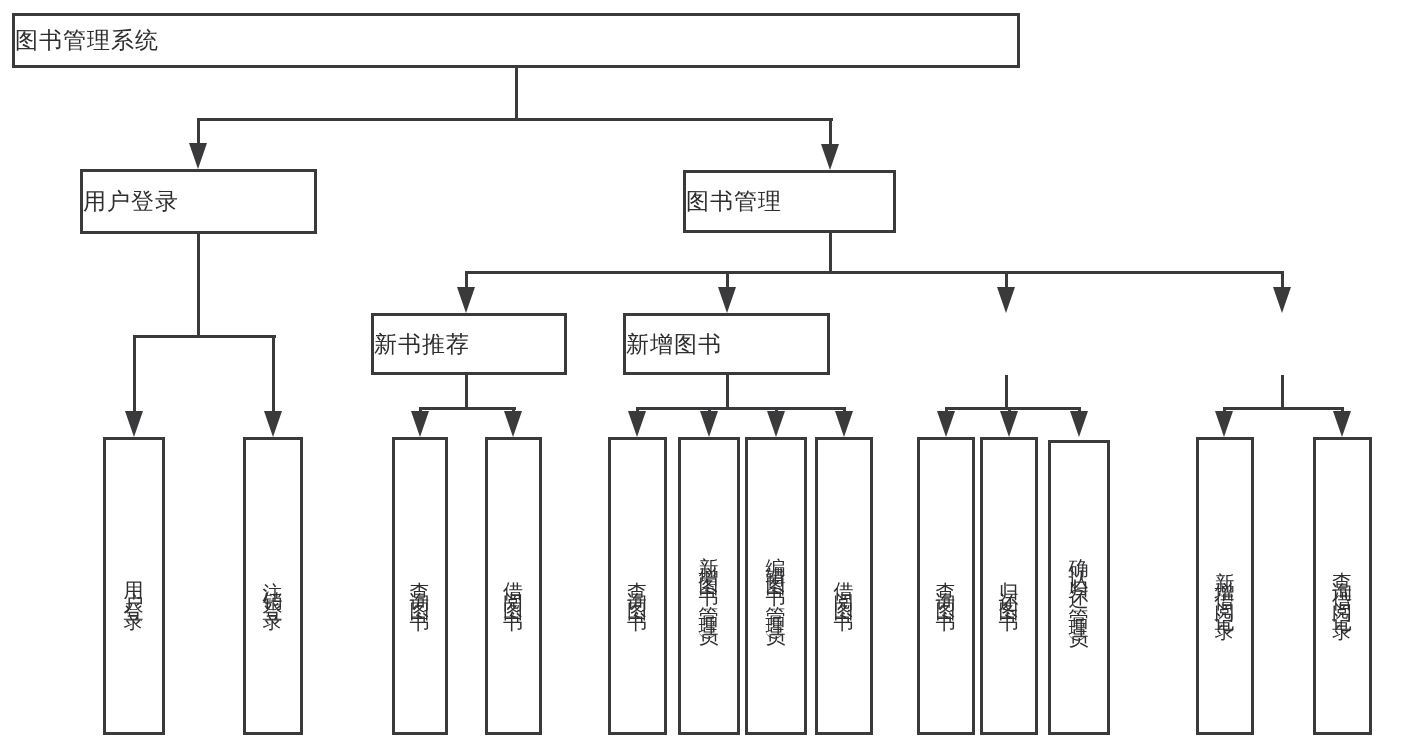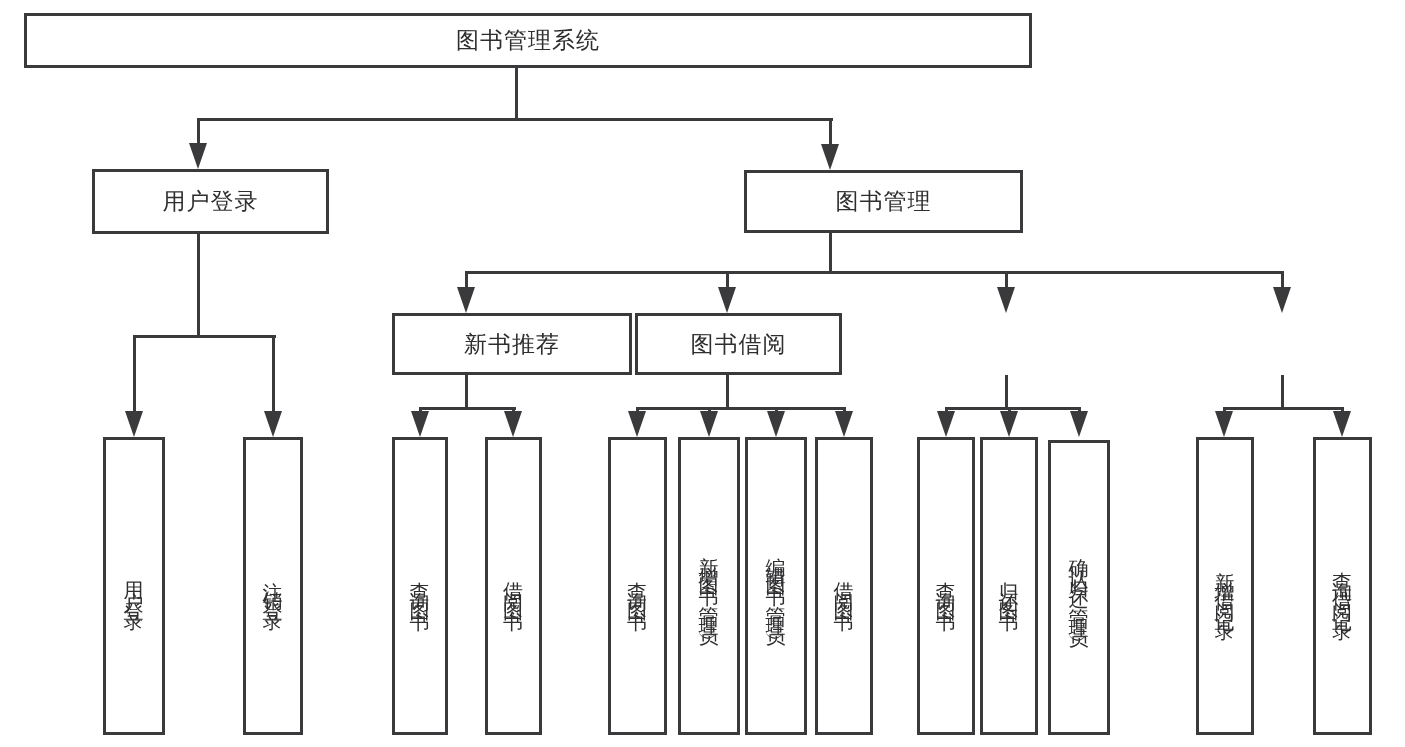--- a/index.html
+++ b/index.html
@@ -3,22 +3,22 @@
 <meta charset="utf-8">
 <style>
   html,body{margin:0;padding:0;background:#ffffff;}
   .stage{
     position:relative;width:1405px;height:747px;background:#ffffff;overflow:hidden;
     font-family:"Liberation Sans","DejaVu Sans",sans-serif;
     --line:#3a3a3c; --text:#2e2e30;
   }
   .hbox{
     position:absolute;box-sizing:border-box;border:3px solid var(--line);background:#ffffff;
-    display:flex;align-items:center;justify-content:center;
-    font-size:23px;color:var(--text);letter-spacing:1px;white-space:nowrap;z-index:2;margin-left:12px;
+    display:flex;align-items:center;justify-content:flex-start;
+    font-size:23px;color:var(--text);letter-spacing:1px;white-space:nowrap;z-index:2;
   }
   .vbox{
     position:absolute;box-sizing:border-box;border:3px solid var(--line);background:#ffffff;
     display:flex;align-items:center;justify-content:center;z-index:2;
   }
   .vbox span{
     writing-mode:vertical-rl;font-size:20px;color:var(--text);
     letter-spacing:10px;line-height:1;white-space:nowrap;
   }
   .vl,.hl{position:absolute;background:var(--line);z-index:1;}
@@ -99,30 +99,30 @@
   <div class="ar" style="left:1333px;top:411px"></div>
 
   <div class="hbox" style="left:12px;top:13px;width:1008px;height:55px">
     <span>图书管理系统</span>
   </div>
 
   <div class="hbox" style="left:80px;top:169px;width:237px;height:65px">
     <span>用户登录</span>
   </div>
 
-  <div class="hbox" style="left:732px;top:170px;width:279px;height:63px">
+  <div class="hbox" style="left:683px;top:170px;width:213px;height:63px">
     <span>图书管理</span>
   </div>
 
-  <div class="hbox" style="left:380px;top:313px;width:240px;height:62px">
+  <div class="hbox" style="left:371px;top:313px;width:196px;height:62px">
     <span>新书推荐</span>
   </div>
 
   <div class="hbox" style="left:623px;top:313px;width:207px;height:62px">
-    <span>图书借阅</span>
+    <span>新增图书</span>
   </div>
 
 
 
   <div class="vbox" style="left:103px;top:437px;width:62px;height:298px">
     <span>用户登录</span>
   </div>
   <div class="vbox" style="left:243px;top:437px;width:60px;height:298px">
     <span>注销登录</span>
   </div>

